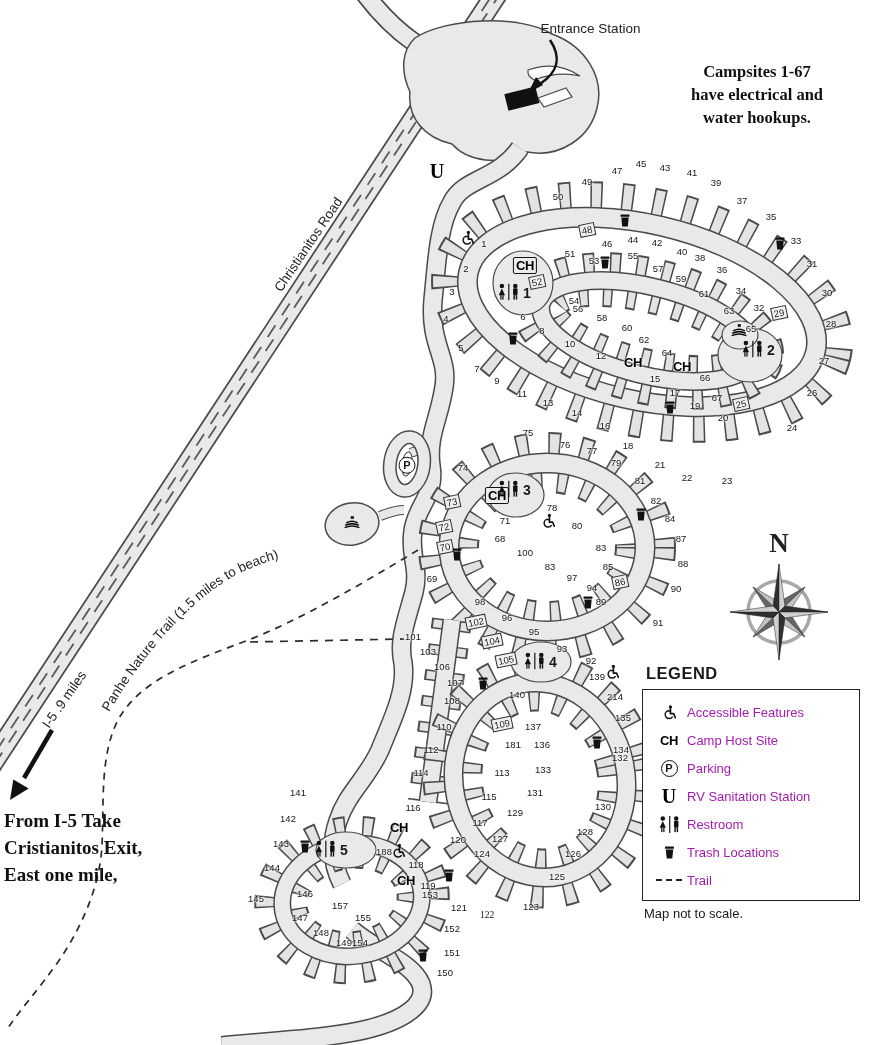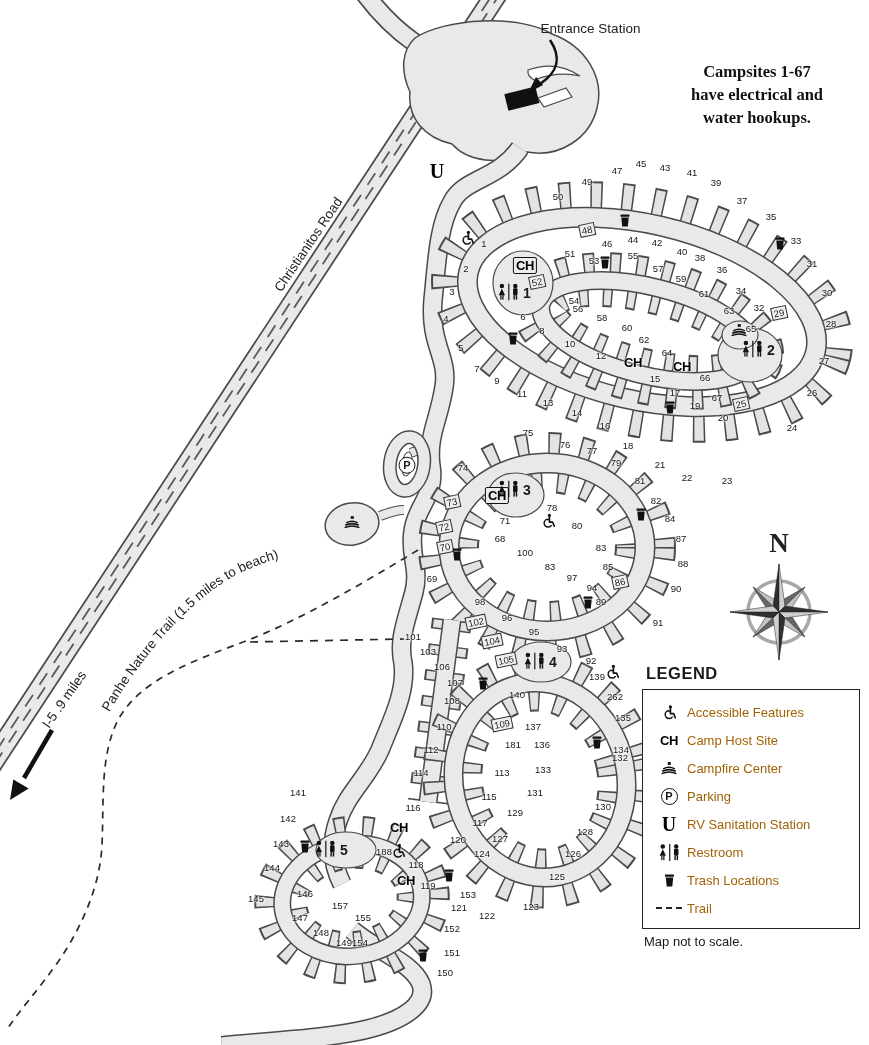--- a/index.html
+++ b/index.html
@@ -22,21 +22,21 @@
   .hookup-note{position:absolute;left:648px;top:60px;width:218px;text-align:center;
                font-family:"Liberation Serif",serif;font-weight:bold;font-size:16.5px;line-height:1.4;
                white-space:pre-line;color:#111;}
   .directions{position:absolute;left:4px;top:808px;font-family:"Liberation Serif",serif;
               font-weight:bold;font-size:19px;line-height:1.42;white-space:pre-line;color:#111;}
   .legend{position:absolute;left:642px;top:664px;width:218px;}
   .legend-title{font-weight:bold;font-size:16.5px;letter-spacing:0.5px;margin:0 0 6px 4px;}
   .legend-box{border:1.6px solid #222;background:#fff;padding:8px 8px 6px 8px;}
   .lrow{display:flex;align-items:center;height:28px;}
   .licon{width:36px;display:flex;justify-content:center;align-items:center;}
-  .llabel{font-size:13px;color:#a16207;}
+  .llabel{font-size:13px;color:#a21caf;}
   .legend-foot{font-size:13px;margin:5px 0 0 2px;color:#1a1a1a;}
   .nletter{position:absolute;left:752px;top:528px;width:54px;text-align:center;
            font-family:"Liberation Serif",serif;font-weight:bold;font-size:27px;color:#222;}
 </style>
 </head>
 <body>
 
 <div class="canvas">
 
   <svg class="map-svg" width="869" height="1045" viewBox="0 0 869 1045">
@@ -301,52 +301,52 @@
       <div class="pin site" style="left: 431px; top: 749px;">112</div>
       <div class="pin site" style="left: 502px; top: 772px;">113</div>
       <div class="pin site" style="left: 421px; top: 772px;">114</div>
       <div class="pin site" style="left: 489px; top: 796px;">115</div>
       <div class="pin site" style="left: 413px; top: 807px;">116</div>
       <div class="pin site" style="left: 480px; top: 822px;">117</div>
       <div class="pin site" style="left: 416px; top: 864px;">118</div>
       <div class="pin site" style="left: 428px; top: 885px;">119</div>
       <div class="pin site" style="left: 458px; top: 839px;">120</div>
       <div class="pin site" style="left: 459px; top: 907px;">121</div>
-      <div class="pin site" style="left: 487px; top: 915px;">122</div>
+      <div class="pin site" style="left: 487px; top: 915px; font-family: Liberation Serif, serif;">122</div>
       <div class="pin site" style="left: 531px; top: 906px;">123</div>
       <div class="pin site" style="left: 482px; top: 853px;">124</div>
       <div class="pin site" style="left: 557px; top: 876px;">125</div>
       <div class="pin site" style="left: 573px; top: 853px;">126</div>
       <div class="pin site" style="left: 500px; top: 838px;">127</div>
       <div class="pin site" style="left: 585px; top: 831px;">128</div>
       <div class="pin site" style="left: 515px; top: 812px;">129</div>
       <div class="pin site" style="left: 603px; top: 806px;">130</div>
       <div class="pin site" style="left: 535px; top: 792px;">131</div>
       <div class="pin site" style="left: 620px; top: 757px;">132</div>
       <div class="pin site" style="left: 543px; top: 769px;">133</div>
       <div class="pin site" style="left: 621px; top: 749px;">134</div>
       <div class="pin site" style="left: 623px; top: 717px;">135</div>
       <div class="pin site" style="left: 542px; top: 744px;">136</div>
       <div class="pin site" style="left: 533px; top: 726px;">137</div>
-      <div class="pin site" style="left: 615px; top: 696px;">262</div>
+      <div class="pin site" style="left: 615px; top: 696px;">214</div>
       <div class="pin site" style="left: 597px; top: 676px;">139</div>
       <div class="pin site" style="left: 517px; top: 694px;">140</div>
       <div class="pin site" style="left: 298px; top: 792px;">141</div>
       <div class="pin site" style="left: 288px; top: 818px;">142</div>
       <div class="pin site" style="left: 281px; top: 843px;">143</div>
       <div class="pin site" style="left: 272px; top: 867px;">144</div>
       <div class="pin site" style="left: 256px; top: 898px;">145</div>
       <div class="pin site" style="left: 305px; top: 893px;">146</div>
       <div class="pin site" style="left: 300px; top: 917px;">147</div>
       <div class="pin site" style="left: 321px; top: 932px;">148</div>
       <div class="pin site" style="left: 344px; top: 942px;">149</div>
       <div class="pin site" style="left: 445px; top: 972px;">150</div>
       <div class="pin site" style="left: 452px; top: 952px;">151</div>
       <div class="pin site" style="left: 452px; top: 928px;">152</div>
-      <div class="pin site" style="left: 430px; top: 894px; margin-left: 38px;">153</div>
+      <div class="pin site" style="left: 430px; top: 894px;">153</div>
       <div class="pin site" style="left: 360px; top: 942px;">154</div>
       <div class="pin site" style="left: 363px; top: 917px;">155</div>
       <div class="pin site" style="left: 384px; top: 851px;">188</div>
       <div class="pin site" style="left: 340px; top: 905px;">157</div>
       <div class="pin " style="left: 525px; top: 265px;"><span class="chb bx">CH</span></div>
       <div class="pin " style="left: 633px; top: 362px;"><span class="chb">CH</span></div>
       <div class="pin " style="left: 682px; top: 366px;"><span class="chb">CH</span></div>
       <div class="pin " style="left: 497px; top: 495px;"><span class="chb bx">CH</span></div>
       <div class="pin " style="left: 399px; top: 827px;"><span class="chb">CH</span></div>
       <div class="pin " style="left: 406px; top: 880px;"><span class="chb">CH</span></div>
@@ -521,20 +521,23 @@
       <div class="pin " style="left: 407px; top: 464px;"><span class="pkc">P</span></div>
       <div class="pin " style="left: 437px; top: 171px;"><span class="rvu">U</span></div>
     </div>
 
   <div class="entrance-label">Entrance Station</div>
 
   <div class="hookup-note">Campsites 1-67
 have electrical and
 water hookups.</div>
 
+  <div class="directions">From I-5 Take
+Cristianitos Exit,
+East one mile,</div>
 
   <div class="nletter">N</div>
 
   <div class="legend">
     <div class="legend-title">LEGEND</div>
     <div class="legend-box">
       <div class="lrow">
         <span class="licon">
             <svg width="14" height="15" viewBox="0 0 20 21">
               <circle cx="12" cy="2.6" r="2.3" fill="#111"></circle>
@@ -543,31 +546,20 @@
               <path d="M8.6 7.8 A5.8 5.8 0 1 0 15.2 16.4" stroke="#111" stroke-width="2" fill="none"></path>
             </svg>
           </span>
         <span class="llabel">Accessible Features</span>
       </div>
       <div class="lrow">
         <span class="licon">
             <span class="chb">CH</span>
           </span>
         <span class="llabel">Camp Host Site</span>
-      </div>
-      <div class="lrow">
-        <span class="licon">
-            <svg width="18" height="14" viewBox="0 0 20 14">
-              <rect x="8.6" y="0.5" width="3.4" height="3" fill="#111"></rect>
-              <path d="M3.5 8 Q10 4.5 16.5 8" stroke="#111" stroke-width="1.7" fill="none"></path>
-              <path d="M2.5 10.6 Q10 7 17.5 10.6" stroke="#111" stroke-width="1.7" fill="none"></path>
-              <path d="M1.8 13.2 Q10 9.5 18.2 13.2" stroke="#111" stroke-width="1.7" fill="none"></path>
-            </svg>
-          </span>
-        <span class="llabel">Campfire Center</span>
       </div>
       <div class="lrow">
         <span class="licon">
             <span class="pkc">P</span>
           </span>
         <span class="llabel">Parking</span>
       </div>
       <div class="lrow">
         <span class="licon">
             <span class="rvu">U</span>

